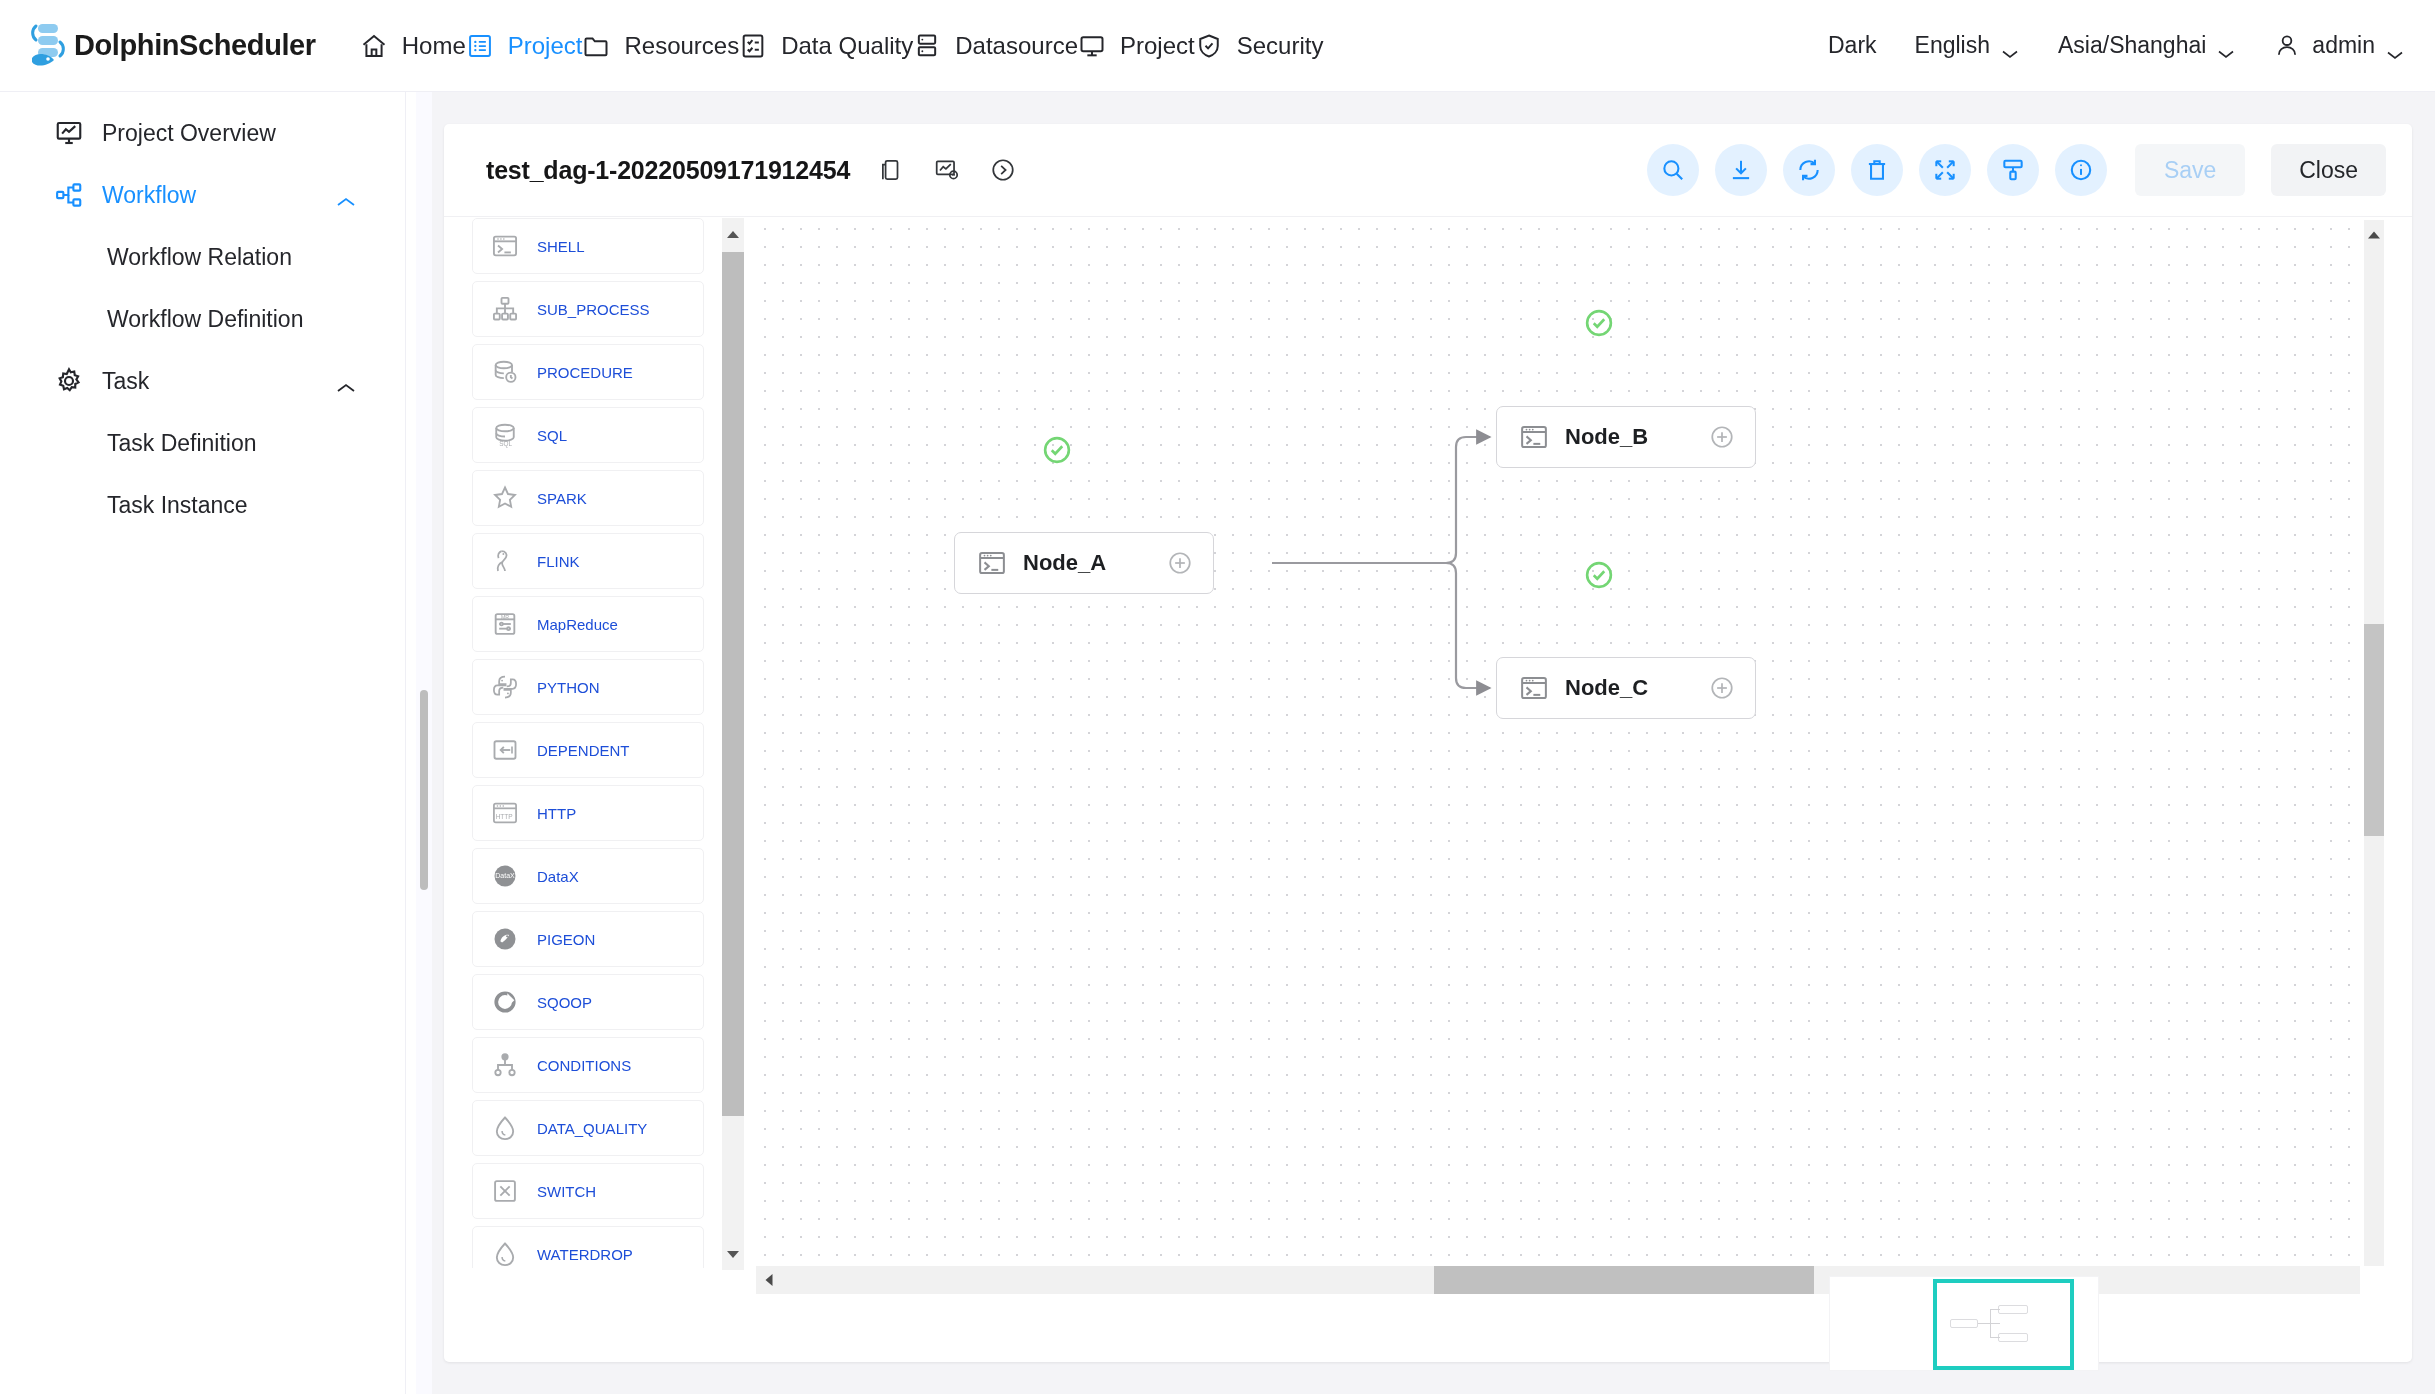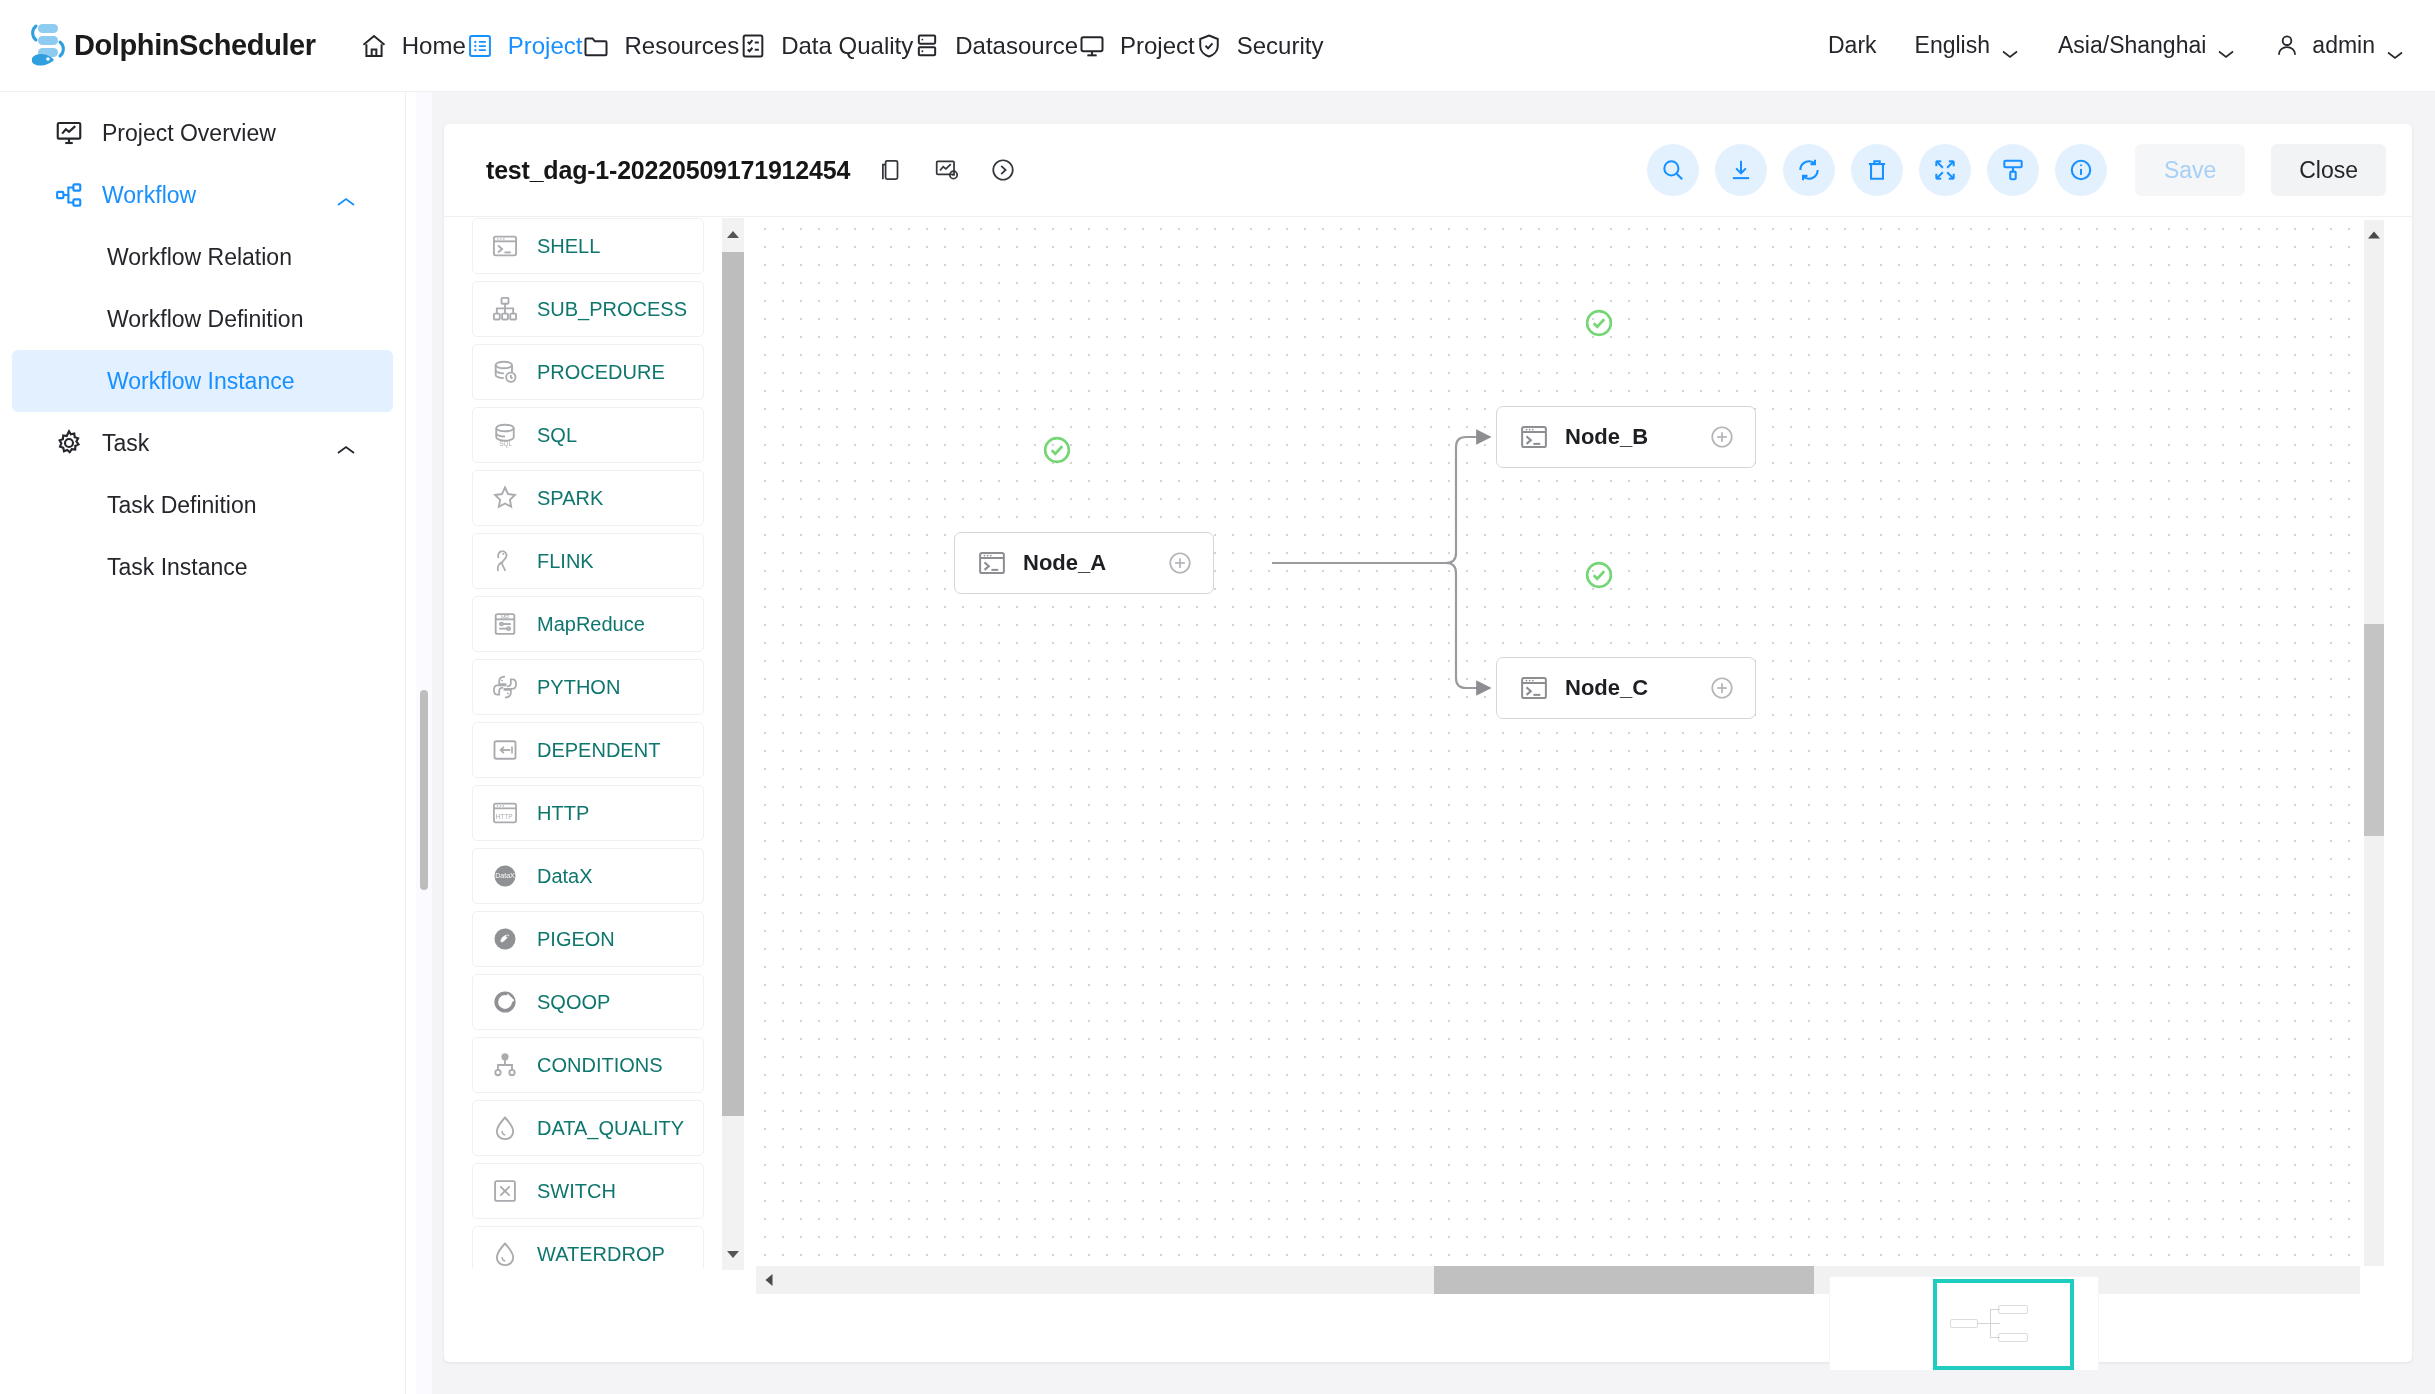--- a/index.html
+++ b/index.html
@@ -122,21 +122,21 @@
     width: 250px; height: 1050px;
     overflow: hidden;
   }
   .pal-item {
     width: 232px; height: 56px;
     border: 1px solid #f0f0f2; border-radius: 5px;
     display: flex; align-items: center;
     margin-bottom: 7px; background: #fff; cursor: grab;
   }
   .pal-item .p-ico { width: 28px; height: 28px; margin-left: 18px; margin-right: 18px; flex: 0 0 auto;}
-  .pal-item .p-lbl { font-size: 20px; color: #0f766e; white-space: nowrap; }
+  .pal-item .p-lbl { font-size: 15px; color: #1d4ed8; white-space: nowrap; }
 
   .pal-sb-track {
     position: absolute; top: 94px; left: 278px;
     width: 22px; height: 1052px; background: #f2f2f2;
   }
   .pal-sb-up, .pal-sb-dn {
     position: absolute; left: 278px; width: 22px; height: 32px;
     background: #f2f2f2; display:flex; align-items:center; justify-content:center;
   }
   .pal-sb-up { top: 94px; }
@@ -383,23 +383,20 @@
   </div>
 
   <div class="side-row child">
     <span>Workflow Relation</span>
   </div>
 
   <div class="side-row child">
     <span>Workflow Definition</span>
   </div>
 
-  <div class="side-row child sel">
-    <span>Workflow Instance</span>
-  </div>
 
   <div class="side-row group">
     <span class="s-ico">
       <svg viewBox="0 0 24 24" width="30" height="30" fill="none" stroke="#25262b" stroke-width="1.7">
         <circle cx="12" cy="12" r="3.2"></circle>
         <path d="M12 2.6 L13.4 5.1 L16.2 4.4 L16.6 7.3 L19.3 8.3 L17.9 10.8 L19.6 13.1 L17 14.4 L17 17.3 L14.2 17 L12.6 19.4 L10.6 17.6 L8 18.6 L7.4 15.8 L4.8 14.9 L5.9 12.3 L4.5 9.9 L7.1 8.9 L7.4 6 L10.2 6.4 Z"></path>
       </svg>
     </span>
     <span>Task</span>
     <span class="chev">

